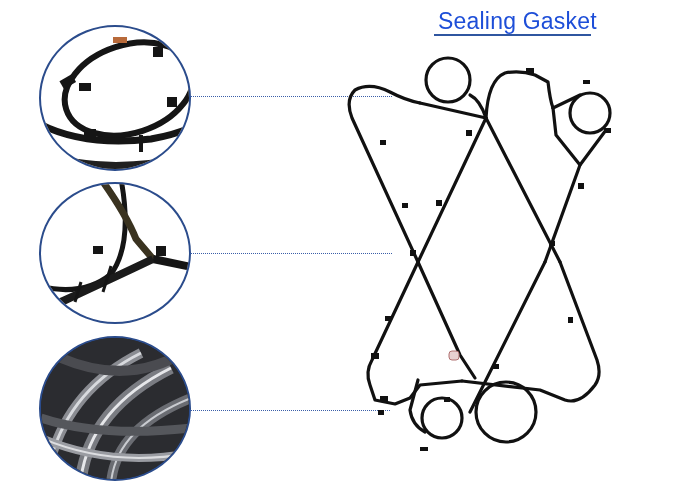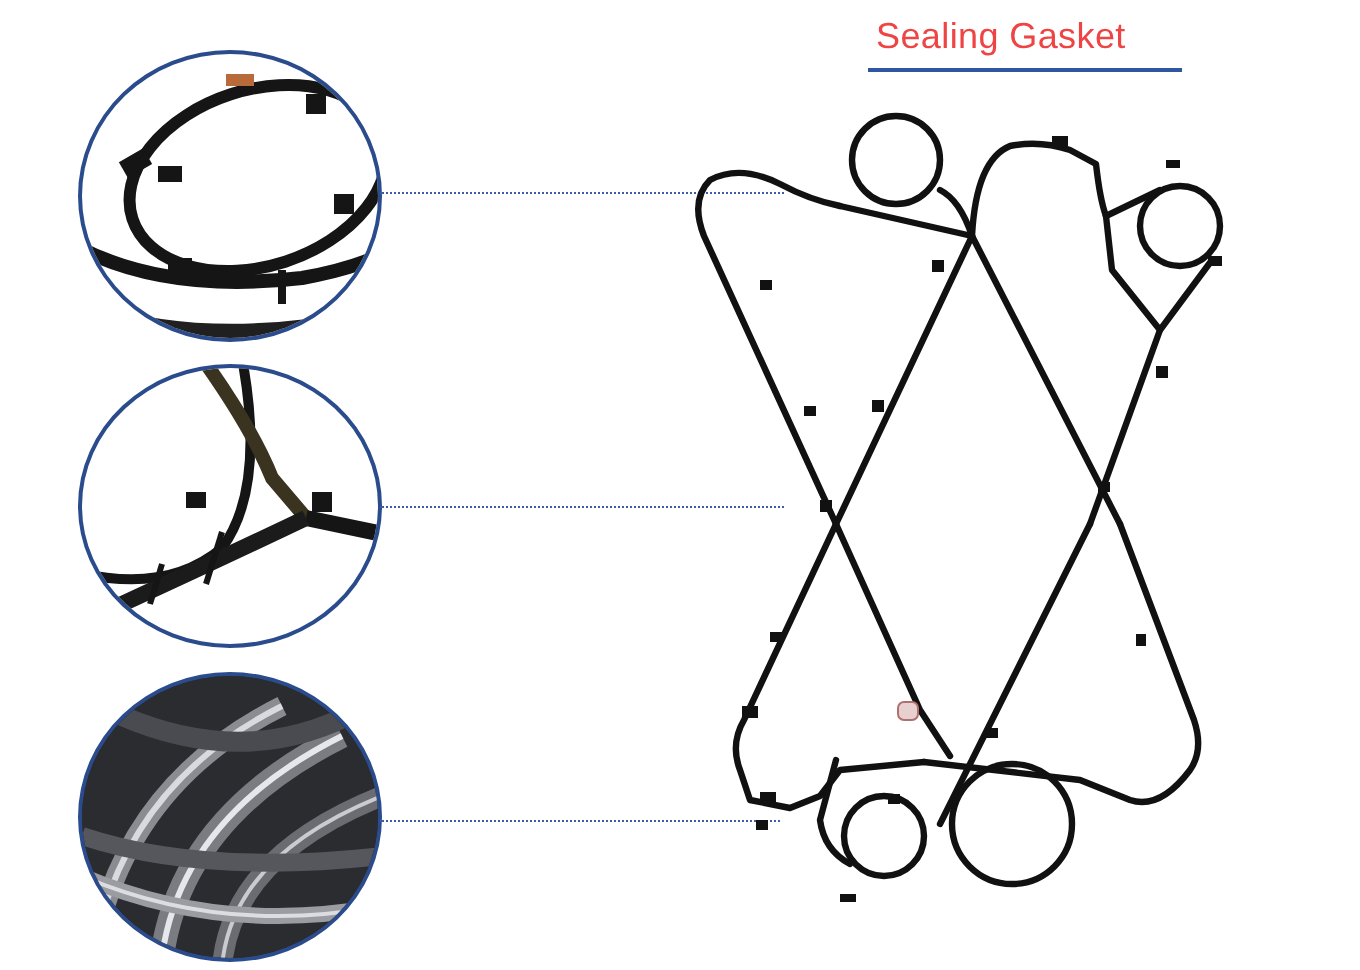--- a/index.html
+++ b/index.html
@@ -1,17 +1,17 @@
 <!DOCTYPE html>
 <html><head>
 <meta charset="utf-8">
 <style>
   html, body { margin: 0; padding: 0; background: #ffffff; }
   body { width: 680px; height: 485px; position: relative; overflow: hidden; font-family: "Liberation Sans", sans-serif; }
-  .title { position: absolute; left: 438px; top: 8px; font-size: 18px; color: #ef4444; letter-spacing: 0.2px; }
+  .title { position: absolute; left: 438px; top: 8px; font-size: 23px; color: #1d4ed8; letter-spacing: 0.2px; }
   .title-underline { position: absolute; left: 434px; top: 34px; width: 157px; height: 2px; background: #2f56a0; }
   .detail-circle { position: absolute; border: 2px solid #2b4c8c; border-radius: 50%; overflow: hidden; background: #ffffff; box-sizing: border-box; }
   .dotted { position: absolute; height: 0; border-top: 1.5px dotted #3a5ea8; }
   svg { position: absolute; left: 0; top: 0; }
 </style>
 </head>
 <body>
 
 <div class="title">Sealing Gasket</div>
 <div class="title-underline"></div>

